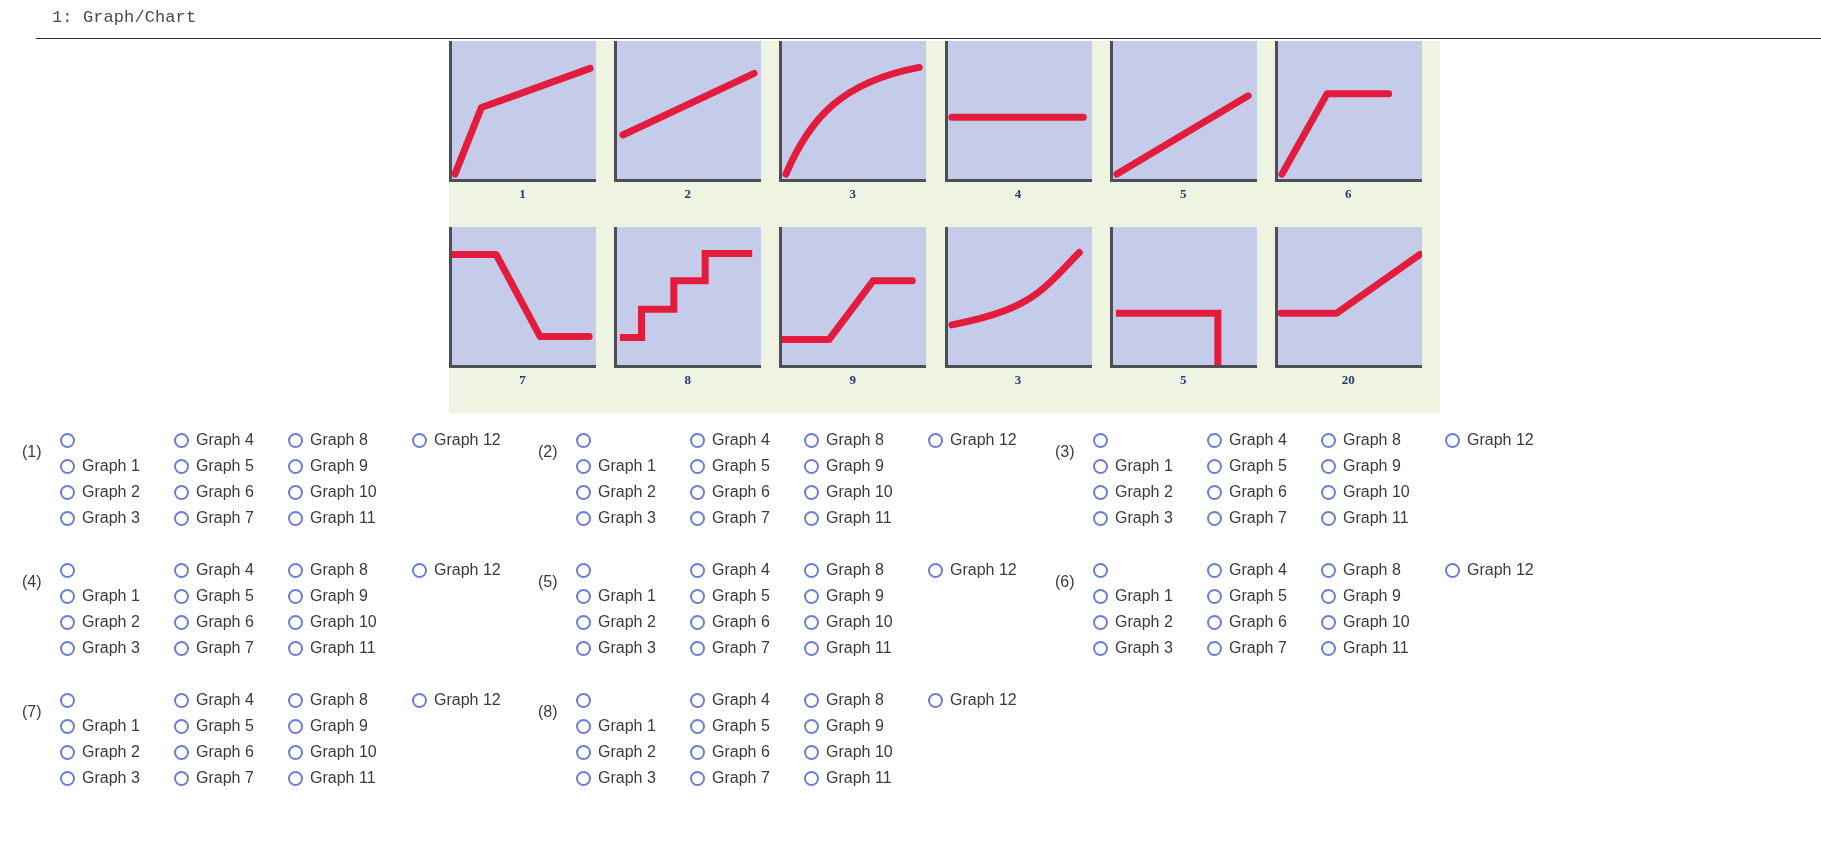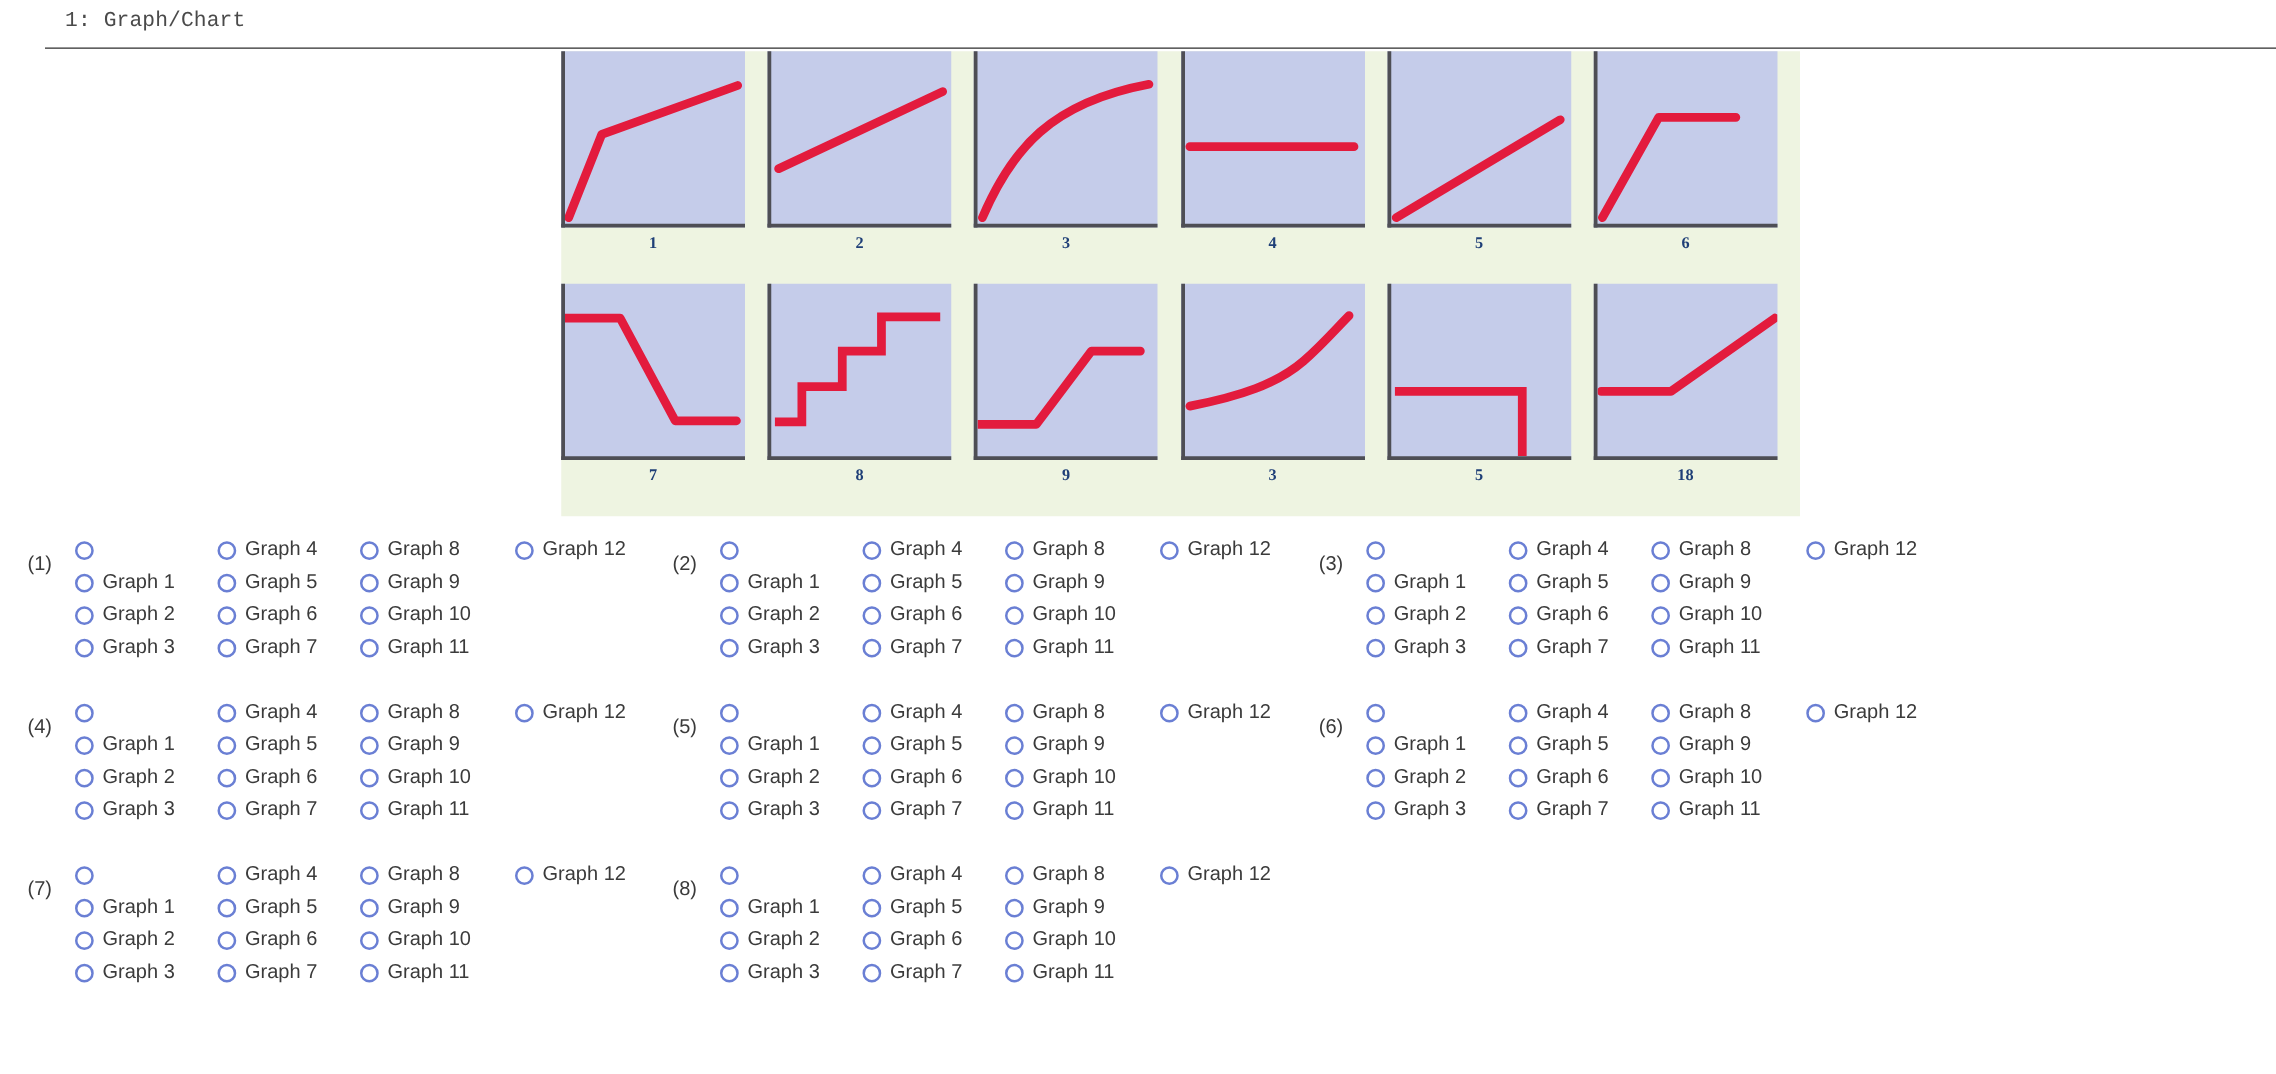--- a/index.html
+++ b/index.html
@@ -272,21 +272,21 @@
       </div>
       <div class="graph-label">5</div>
     </div>
 
     <div class="graph-cell">
       <div class="graph-box">
         <svg viewBox="0 0 147 141" preserveAspectRatio="none">
           <polyline points="3,88 60,88 145,28" fill="none" stroke="#e31b3d" stroke-width="7" stroke-linecap="round" stroke-linejoin="round" vector-effect="non-scaling-stroke"></polyline>
         </svg>
       </div>
-      <div class="graph-label">18</div>
+      <div class="graph-label">20</div>
     </div>
 
   </div>
 </div>
 
 <div id="answer-area">
 
   <div class="group-row gr-1">
 
     <div class="answer-group col-1">

